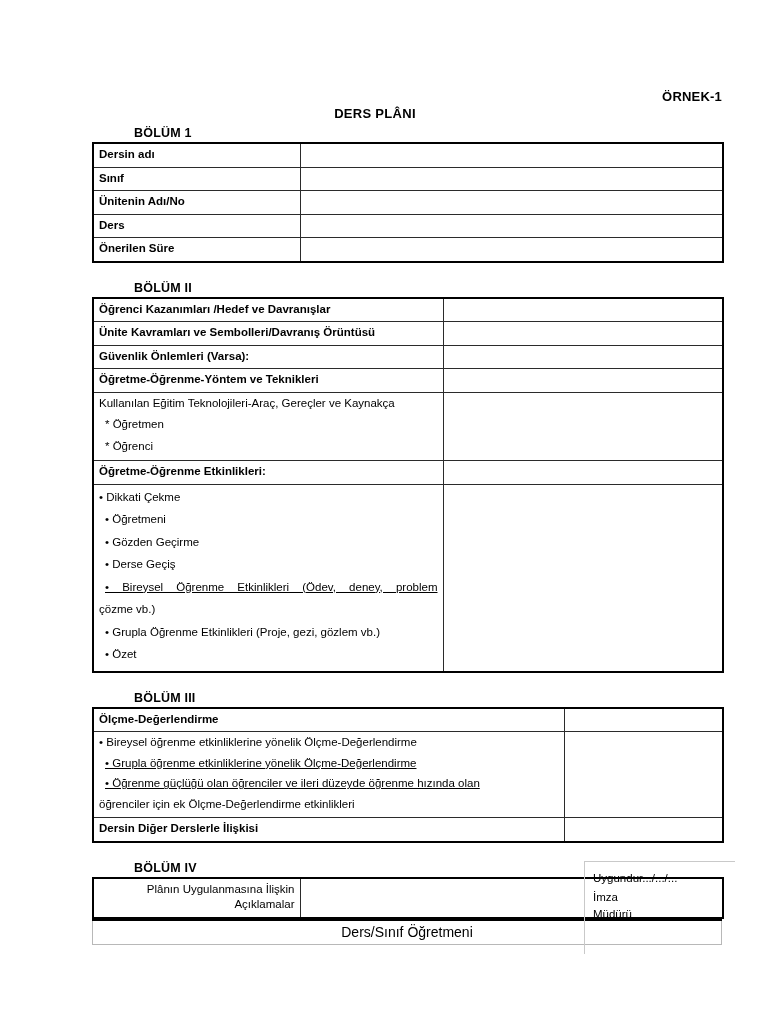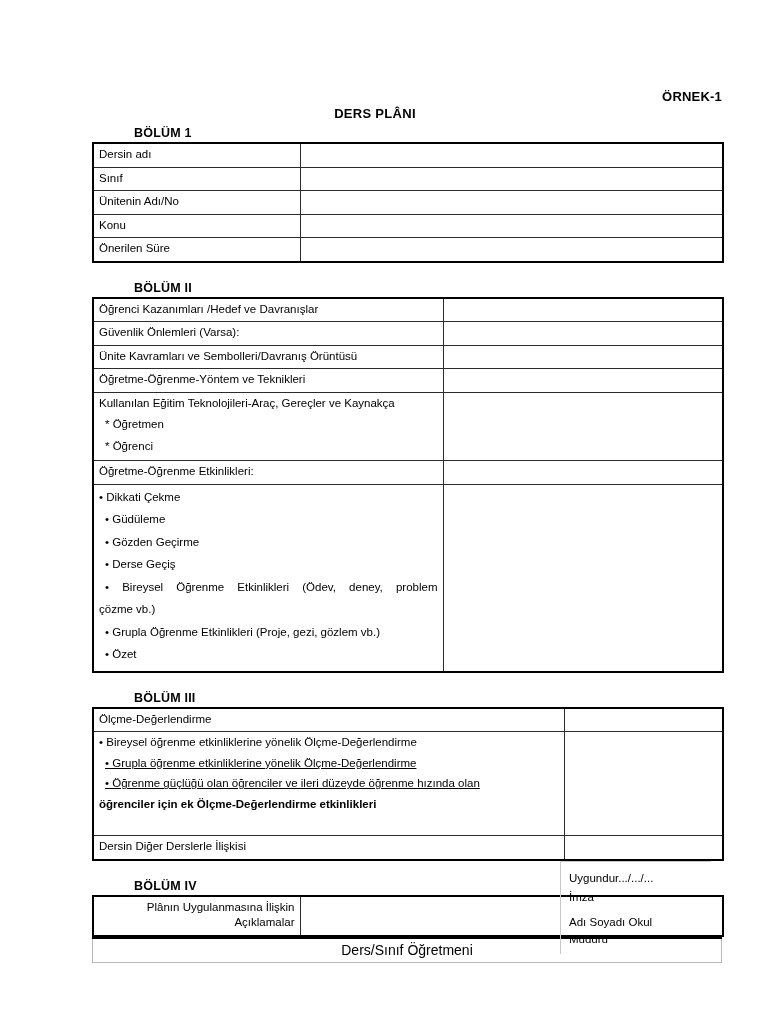--- a/index.html
+++ b/index.html
@@ -87,21 +87,21 @@
     border: 2px solid #000;
   }
   .lbl {
     white-space: normal;
   }
   .val {
     background: #fff;
   }
 
   
-  .r-std { height: 16px; }
+  .r-std { height: 16px; font-weight: bold; }
 
   
   .bullets {
     padding-top: 5px !important;
     padding-bottom: 6px !important;
     margin-left: 16px;
   }
   .bullets .b {
     margin: 0 0 7px 0;
     padding: 0;
@@ -109,33 +109,34 @@
   .bullets .b:last-child { margin-bottom: 2px; }
   .bullets .b.indent { padding-left: 6px; }
   .bullets .b.justify {
     text-align: justify;
     padding-left: 6px;
   }
   .bullets .b.justify > span.line1 {
     display: block;
     text-align: justify;
     text-align-last: justify;
+    text-decoration: underline;
   }
 
   .tech-cell .sub {
     margin-top: 6px;
     padding-left: 6px;
   }
   .tech-cell .sub:last-child { margin-bottom: 2px; }
 
   .eval-cell p {
     margin: 0 0 5px 0;
   }
   .eval-cell p.ind { padding-left: 6px; text-decoration: underline; }
-  .eval-cell p:last-child { margin-bottom: 19px; font-weight: bold; }
+  .eval-cell p:last-child { margin-bottom: 1px; }
 
   .two-line {
     line-height: 1.45;
     text-align: right;
   }
 
   
   table.teacher {
     border-collapse: collapse;
     width: 630px;
@@ -148,21 +149,21 @@
     font-size: 14px;
     padding: 3px 5px 4px 5px;
     height: 14px;
     vertical-align: top;
     text-align: center;
   }
 
   
   .sign-wrap {
     position: absolute;
-    left: 468px;
+    left: 492px;
     top: 781px;
     width: 150px;
     height: 92px;
     border-left: 1px solid #c9c9c9;
     border-top: 1px solid #c9c9c9;
     overflow: hidden;
   }
   .sign-wrap p {
     margin: 0;
     padding: 0 0 0 8px;
@@ -201,21 +202,21 @@
         </tr>
         <tr class="r-std">
           <td class="lbl">Sınıf</td>
           <td class="val"></td>
         </tr>
         <tr class="r-std">
           <td class="lbl">Ünitenin Adı/No</td>
           <td class="val"></td>
         </tr>
         <tr class="r-std">
-          <td class="lbl">Konu</td>
+          <td class="lbl">Ders</td>
           <td class="val"></td>
         </tr>
         <tr class="r-std">
           <td class="lbl">Önerilen Süre</td>
           <td class="val"></td>
         </tr>
       </tbody>
     </table>
 
     <div class="gap"></div>
@@ -228,25 +229,25 @@
       <colgroup>
           <col style="width:350px">
           <col style="width:280px">
         </colgroup>
       <tbody>
         <tr class="r-std">
           <td class="lbl">Öğrenci Kazanımları /Hedef ve Davranışlar</td>
           <td class="val"></td>
         </tr>
         <tr class="r-std">
+          <td class="lbl">Ünite Kavramları ve Sembolleri/Davranış Örüntüsü</td>
+          <td class="val"></td>
+        </tr>
+        <tr class="r-std">
           <td class="lbl">Güvenlik Önlemleri (Varsa):</td>
-          <td class="val"></td>
-        </tr>
-        <tr class="r-std">
-          <td class="lbl">Ünite Kavramları ve Sembolleri/Davranış Örüntüsü</td>
           <td class="val"></td>
         </tr>
         <tr class="r-std">
           <td class="lbl">Öğretme-Öğrenme-Yöntem ve Teknikleri</td>
           <td class="val"></td>
         </tr>
         <tr>
           <td class="lbl tech-cell">
             <div>Kullanılan Eğitim Teknolojileri-Araç, Gereçler ve Kaynakça</div>
             <div class="sub">* Öğretmen</div>
@@ -254,21 +255,21 @@
           </td>
           <td class="val"></td>
         </tr>
         <tr class="r-std">
           <td class="lbl">Öğretme-Öğrenme Etkinlikleri:</td>
           <td class="val"></td>
         </tr>
         <tr>
           <td class="lbl bullets">
             <p class="b">• Dikkati Çekme</p>
-            <p class="b indent">• Güdüleme</p>
+            <p class="b indent">• Öğretmeni</p>
             <p class="b indent">• Gözden Geçirme</p>
             <p class="b indent">• Derse Geçiş</p>
             <p class="b justify">
               <span class="line1">• Bireysel Öğrenme Etkinlikleri (Ödev, deney, problem</span>
             </p>
             <p class="b">çözme vb.)</p>
             <p class="b indent">• Grupla Öğrenme Etkinlikleri (Proje, gezi, gözlem vb.)</p>
             <p class="b indent">• Özet</p>
           </td>
           <td class="val"></td>
@@ -333,18 +334,17 @@
       <tbody>
         <tr>
           <td>Ders/Sınıf Öğretmeni</td>
         </tr>
       </tbody>
     </table>
 
     <div class="sign-wrap">
       <p class="l1">Uygundur.../.../...</p>
       <p class="l2">İmza</p>
-      <p class="l3">Adı Soyadı Okul</p>
       <p class="l4">Müdürü</p>
     </div>
 
   </div>
 </div>
 
 </body></html>

